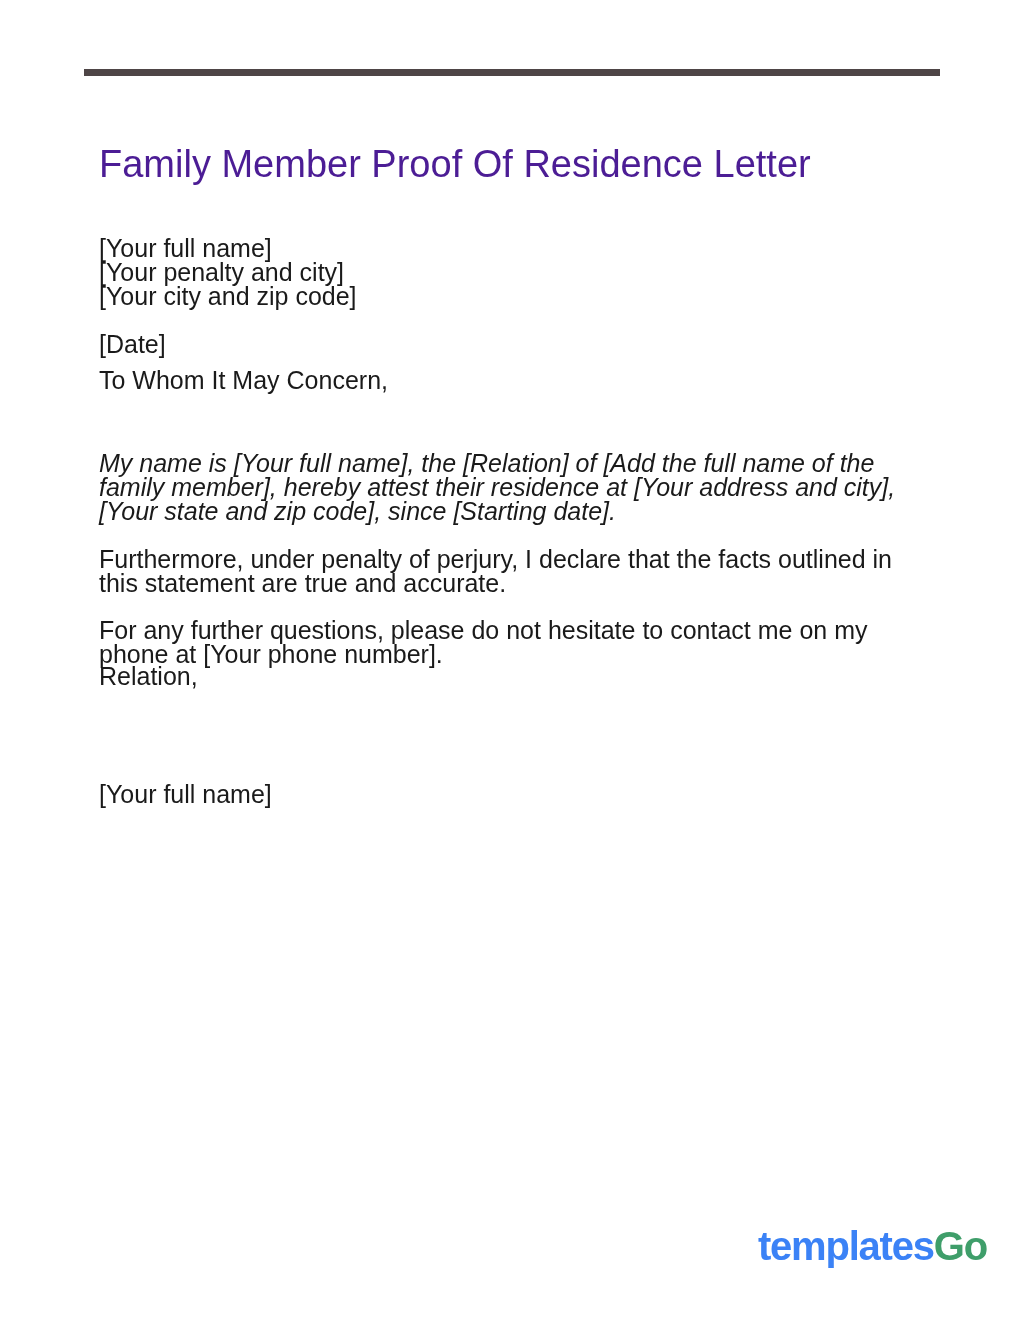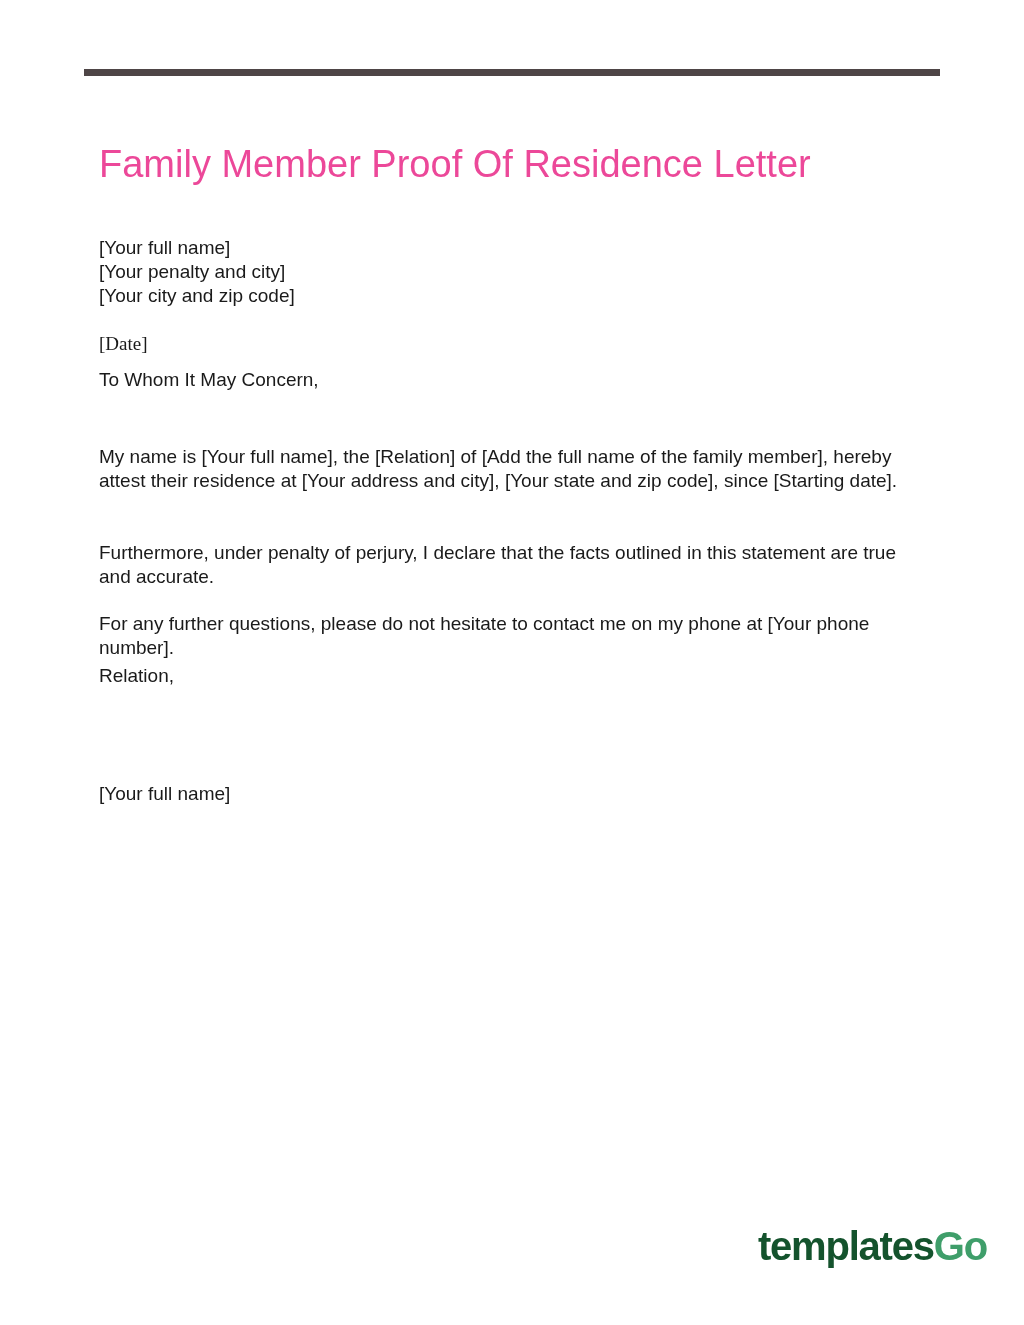--- a/index.html
+++ b/index.html
@@ -24,35 +24,35 @@
     height: 7px;
     background: #4e4546;
   }
   .letter-title {
     position: absolute;
     left: 99px;
     top: 118px;
     font-size: 38px;
     font-weight: 400;
     letter-spacing: 0;
-    color: #ec4899;
+    color: #4c1d95;
     white-space: nowrap;
   }
   .body-text {
     position: absolute;
     left: 99px;
     width: 830px;
-    font-size: 19px;
+    font-size: 25px;
     line-height: 24px;
     color: #1a1a1a;
   }
   .sender-block   { top: 236px; }
-  .date-line      { top: 332px; font-family: Liberation Serif, serif; }
+  .date-line      { top: 332px; }
   .salutation     { top: 368px; }
-  .para-1         { top: 426px; }
+  .para-1         { top: 426px; font-style: italic; }
   .para-2         { top: 522px; }
   .para-3         { top: 593px; }
   .closing        { top: 664px; }
   .signature-name { top: 782px; }
   .logo {
     position: absolute;
     right: 37px;
     top: 1223px;
     font-size: 40px;
     font-weight: 800;
@@ -86,16 +86,16 @@
 
   <p class="body-text para-2">Furthermore, under penalty of perjury, I declare that the facts outlined in this statement are true and accurate.</p>
 
   <p class="body-text para-3">For any further questions, please do not hesitate to contact me on my phone at [Your phone number].</p>
 
   <div class="body-text closing">Relation,</div>
 
   <div class="body-text signature-name">[Your full name]</div>
 
   <div class="logo">
-    <span class="black" style="color: #14532d;">templates</span><span class="green" style="color: rgb(63, 158, 106);">Go</span>
+    <span class="black" style="color: #3b82f6;">templates</span><span class="green" style="color: rgb(63, 158, 106);">Go</span>
   </div>
 
 </div>
 
 </body></html>

